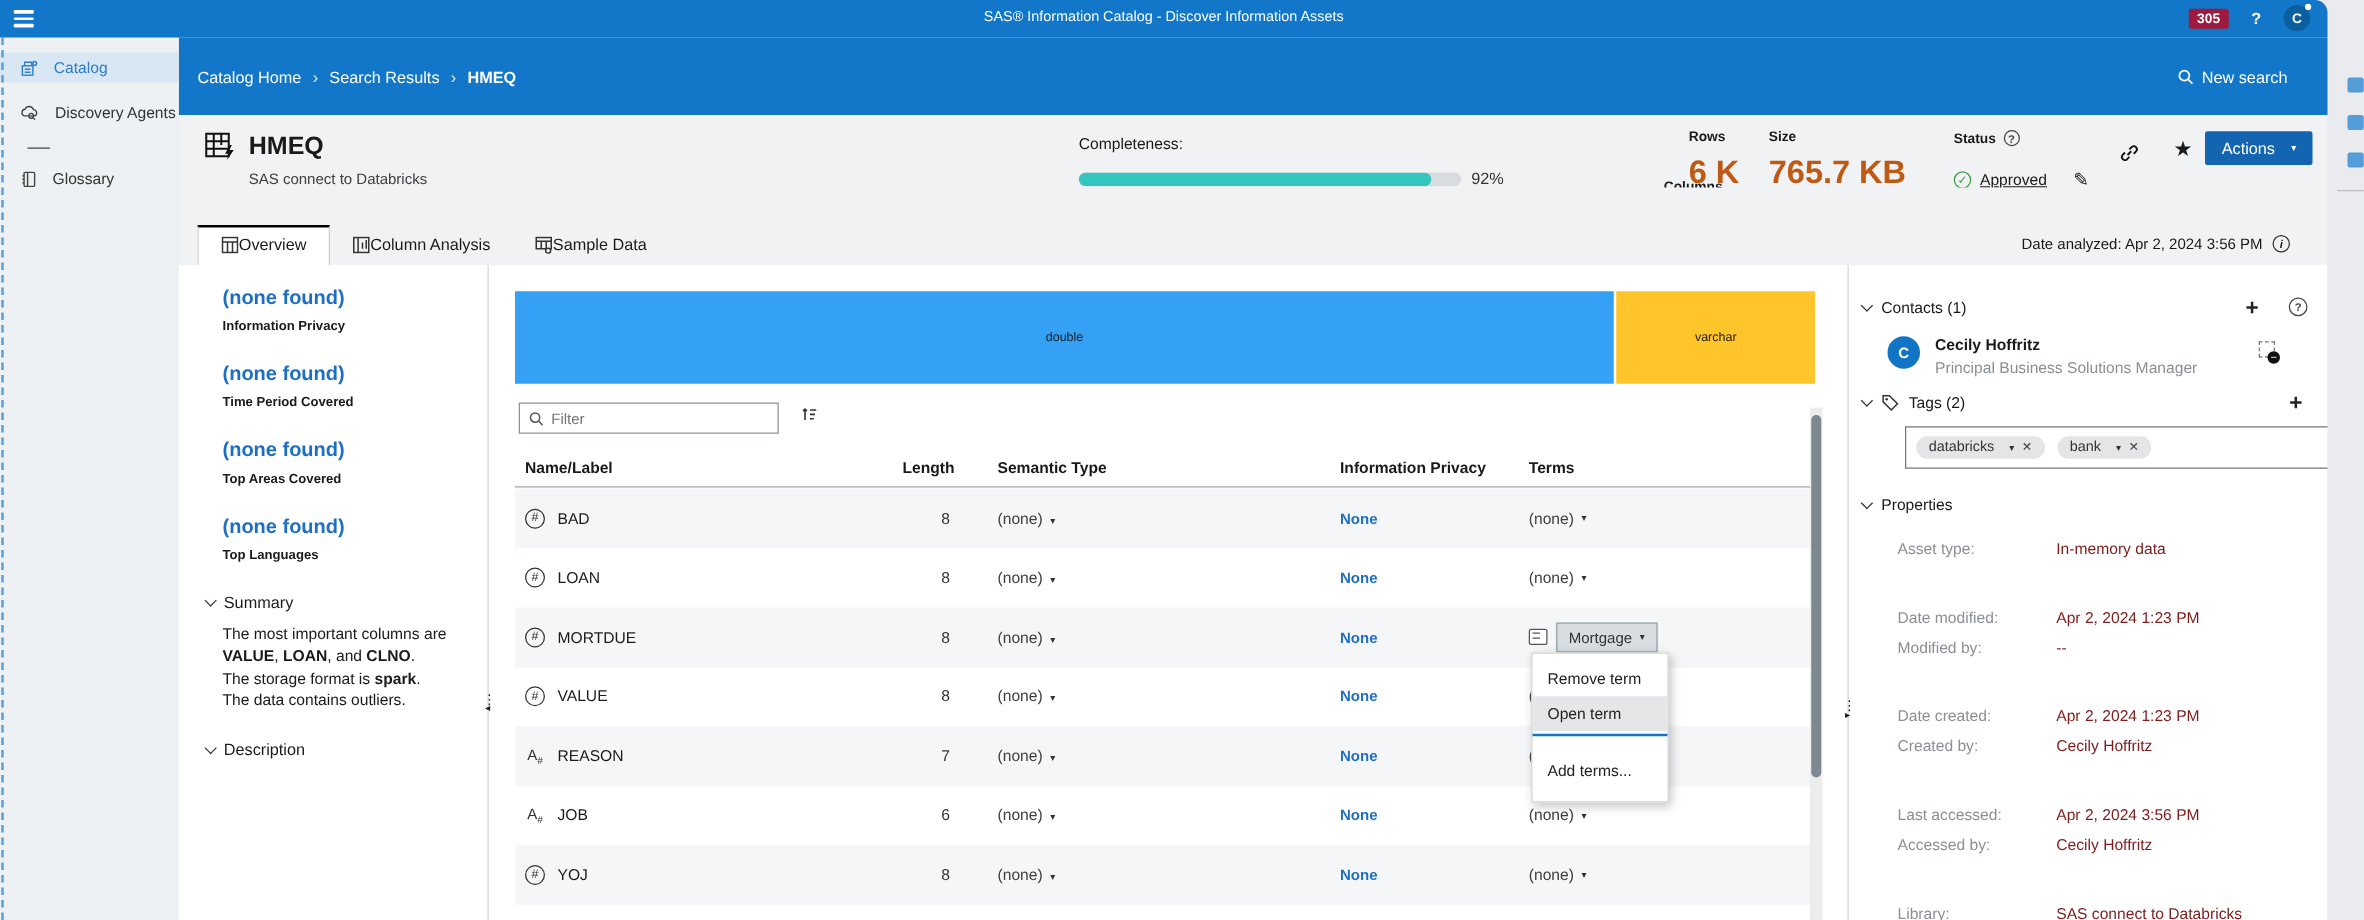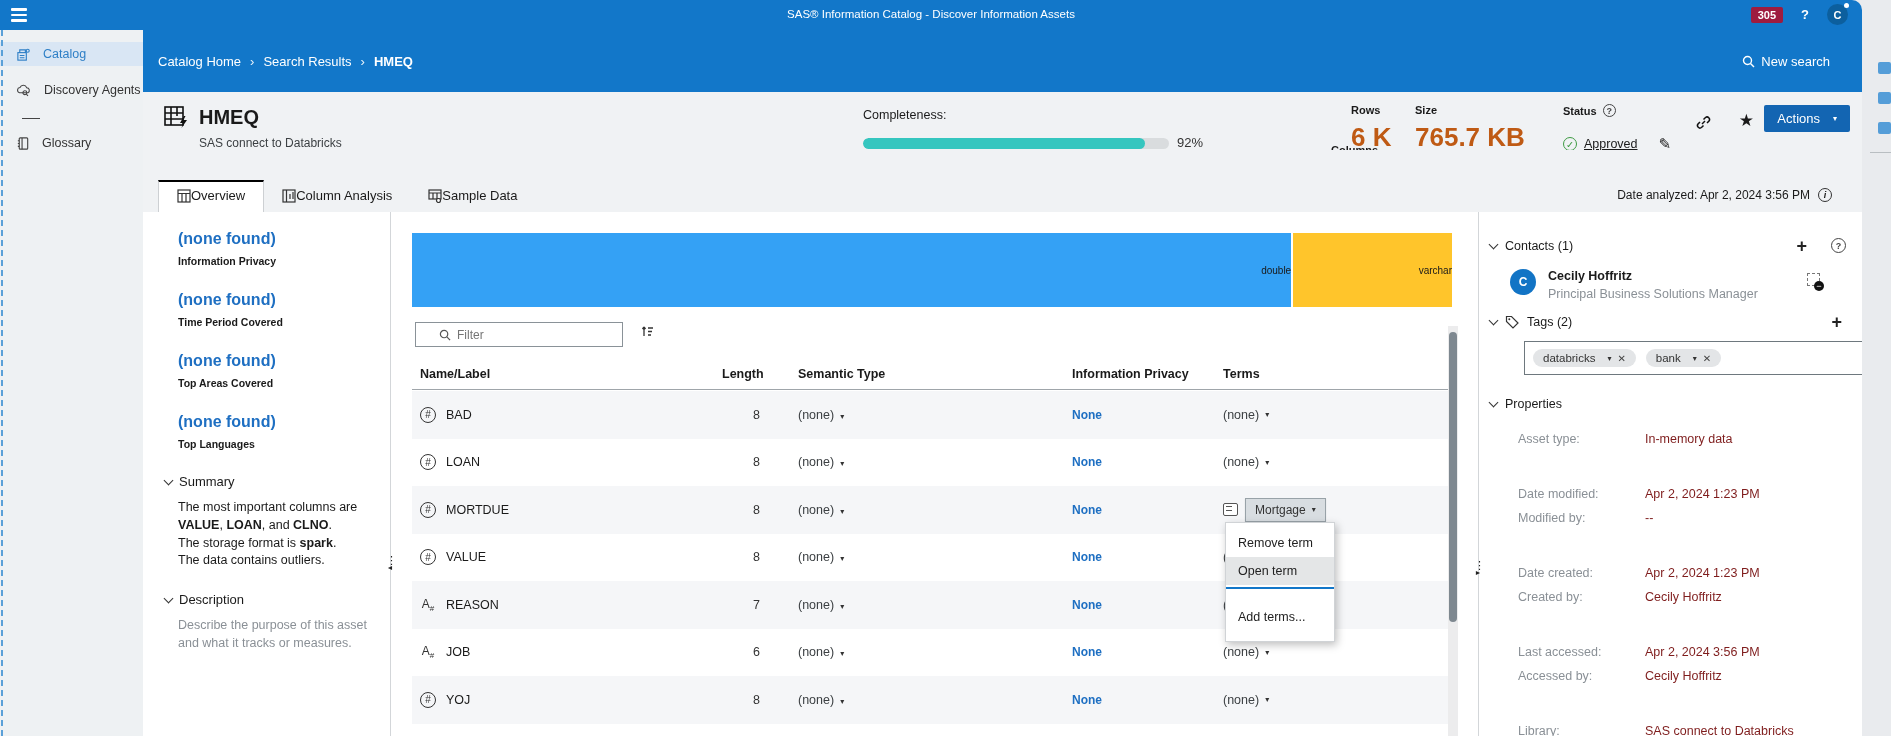--- a/index.html
+++ b/index.html
@@ -73,23 +73,23 @@
   .facet { margin-bottom:24px; }
   .facet-value { font-size:16px; font-weight:bold; color:#1e6fc2; cursor:pointer; }
   .facet-label { font-size:10.5px; font-weight:bold; color:#1a1a1a; margin-top:7px; }
   .sect-head { display:flex; align-items:center; gap:7px; font-size:13px; color:#1a1a1a; margin:14px 0 10px -13px; cursor:pointer; }
   .chev { width:7px; height:7px; border-right:1.6px solid #333; border-bottom:1.6px solid #333; transform:rotate(45deg); margin-top:-3px; }
   .summary-text { font-size:12.5px; line-height:1.42; color:#1a1a1a; }
   .desc-text { font-size:12.5px; line-height:1.42; color:#8a9096; cursor:text; }
   
   .center { position:absolute; left:269px; top:0; width:1040px; height:524px; }
   .typebar { position:absolute; left:0; top:21px; width:100%; height:74px; display:flex; gap:2px; }
-  .typeseg { height:100%; display:flex; align-items:center; justify-content:flex-end; font-size:10px; color:#1a1a1a; cursor:pointer; }
+  .typeseg { height:100%; display:flex; align-items:center; justify-content:center; font-size:10px; color:#1a1a1a; cursor:pointer; }
   .filterbox { position:absolute; left:3px; top:110px; width:208px; height:25px; border:1px solid #8a9298; background:#fff;
-    display:flex; align-items:center; padding:0 23px; gap:6px; }
+    display:flex; align-items:center; padding:0 7px; gap:6px; }
   .filterbox input { border:none; outline:none; font-size:12px; width:100%; font-family:inherit; color:#333; }
   .sortbtn { position:absolute; left:228px; top:112px; cursor:pointer; }
   .thead { position:absolute; left:0; top:146px; width:100%; height:32px; border-bottom:1px solid #9fa5aa;
     display:grid; grid-template-columns:310px 38px 312px 151px 1fr; align-items:center; font-size:12.5px; font-weight:bold; }
   .thead .h { cursor:pointer; }
   .tbody { position:absolute; left:0; top:179px; width:100%; }
   .trow { height:47.5px; display:grid; grid-template-columns:310px 38px 312px 151px 1fr; align-items:center; font-size:12.5px; }
   .trow:nth-child(odd) { background:#f5f6f8; }
   .cell-name { display:flex; align-items:center; gap:10px; padding-left:8px; color:#1a1a1a; }
   .colicon-num { width:16px; height:16px; border:1.2px solid #333; border-radius:50%; font-size:10px; color:#333;
@@ -335,21 +335,20 @@
     </div>
     <div class="summary-text"><span>The most important columns are </span><b>VALUE</b><span>, </span><b>LOAN</b><span>, and </span><b>CLNO</b><span>.</span><br>
       <span>The storage format is </span><b>spark</b><span>.</span><br>
       <span>The data contains outliers.</span>
     </div>
 
     <div class="sect-head" style="margin-top:22px;">
       <span class="chev"></span>
       <span>Description</span>
     </div>
-    <div class="desc-text">Describe the purpose of this asset and what it tracks or measures.</div>
   </div>
 
   <div class="vdivider" style="left:247px;"></div>
   <div class="drag-handle" style="left:243px; top:345px;">⋮<span class="arr">◄</span></div>
 
   <div class="center">
     <div class="typebar">
       <div class="typeseg" style="width: 84.7%; background: rgb(52, 161, 245);">
         <span>double</span>
       </div>

